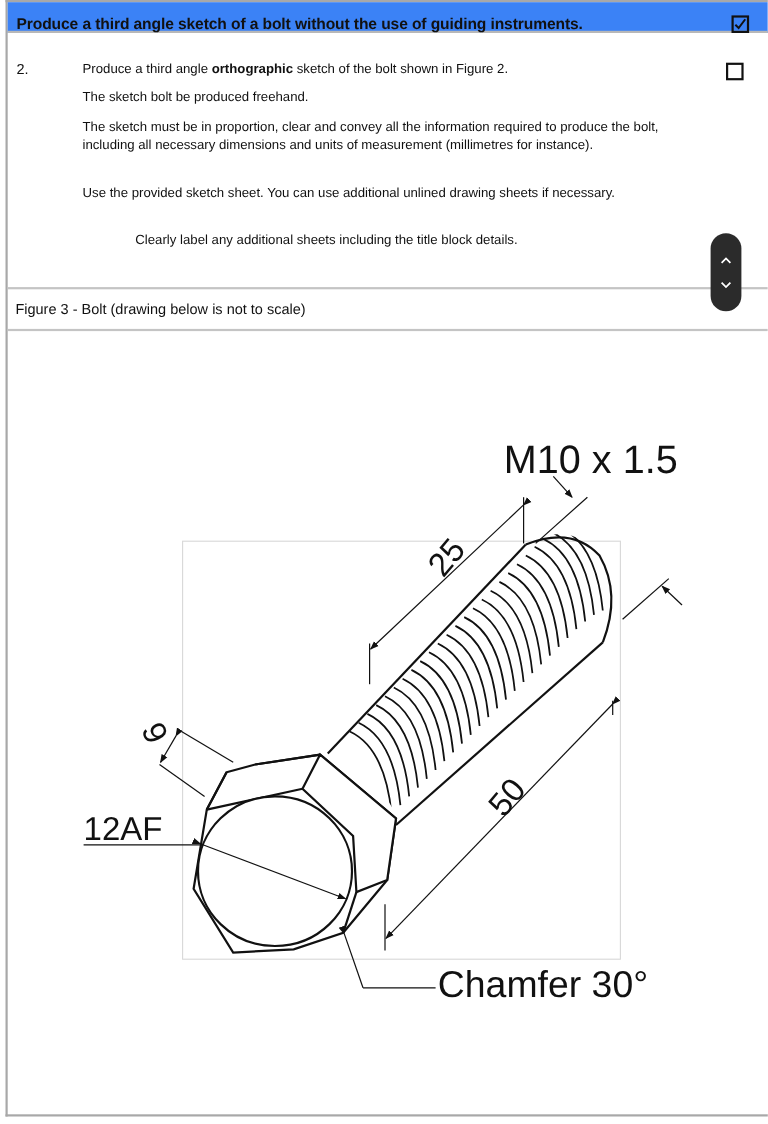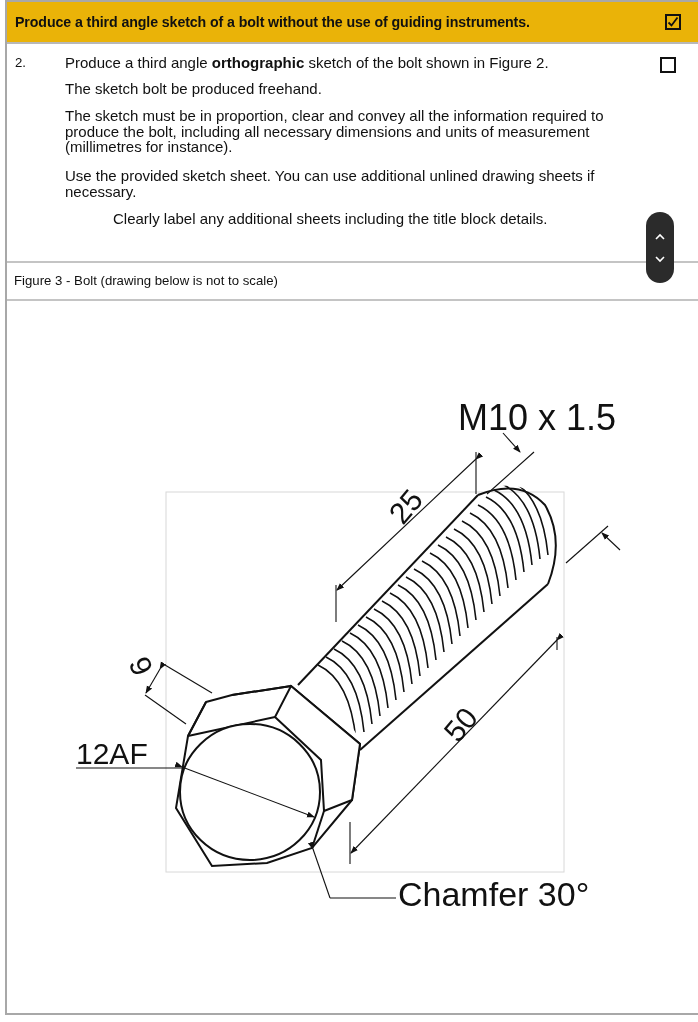--- a/index.html
+++ b/index.html
@@ -1,26 +1,26 @@
 <!DOCTYPE html>
 <html><head>
 <meta charset="utf-8">
 <style>
   html, body { margin:0; padding:0; background:#ffffff; }
   body { width:698px; height:1022px; position:relative; overflow:hidden;
          font-family:"Liberation Sans", "DejaVu Sans", sans-serif; color:#111; }
   .frame { position:absolute; left:5px; top:0; width:700px; height:1015px;
            border-left:2px solid #a8a8a8; border-bottom:2px solid #a8a8a8; border-top:2px solid #a8a8a8; box-sizing:border-box; }
-  .header { position:absolute; left:7px; top:2px; width:691px; height:42px; background:#eab308;
+  .header { position:absolute; left:7px; top:2px; width:691px; height:28px; background:#3b82f6;
             border-bottom:2px solid #b8b8b8; box-sizing:border-box; }
   .header-title { position:absolute; left:8px; top:12px; font-size:14.2px; font-weight:bold; letter-spacing:-0.1px; }
   .chk { position:absolute; width:12px; height:12px; border:2px solid #111; box-sizing:content-box; }
   .chk svg { position:absolute; left:0; top:0; }
   .q-num { position:absolute; left:15px; top:55px; font-size:13.2px; }
-  .para { position:absolute; left:65px; width:560px; font-size:15px; line-height:15.5px; }
+  .para { position:absolute; left:75px; width:560px; font-size:12px; line-height:15.5px; }
   .para b { font-weight:bold; }
   .sep { position:absolute; left:7px; width:691px; height:2px; background:#c4c4c4; }
   .fig-caption { position:absolute; left:14px; top:273px; font-size:13.2px; }
   .scroll-pill { position:absolute; left:646px; top:212px; width:28px; height:71px; border-radius:14px;
                  background:#2b2b2b; }
   .scroll-pill .arrow { position:absolute; left:0; width:28px; height:22px; cursor:pointer; }
   .figure { position:absolute; left:0; top:0; }
   .dim-text { font-family:"Liberation Sans", "DejaVu Sans", sans-serif; fill:#111; }
 </style>
 </head>

